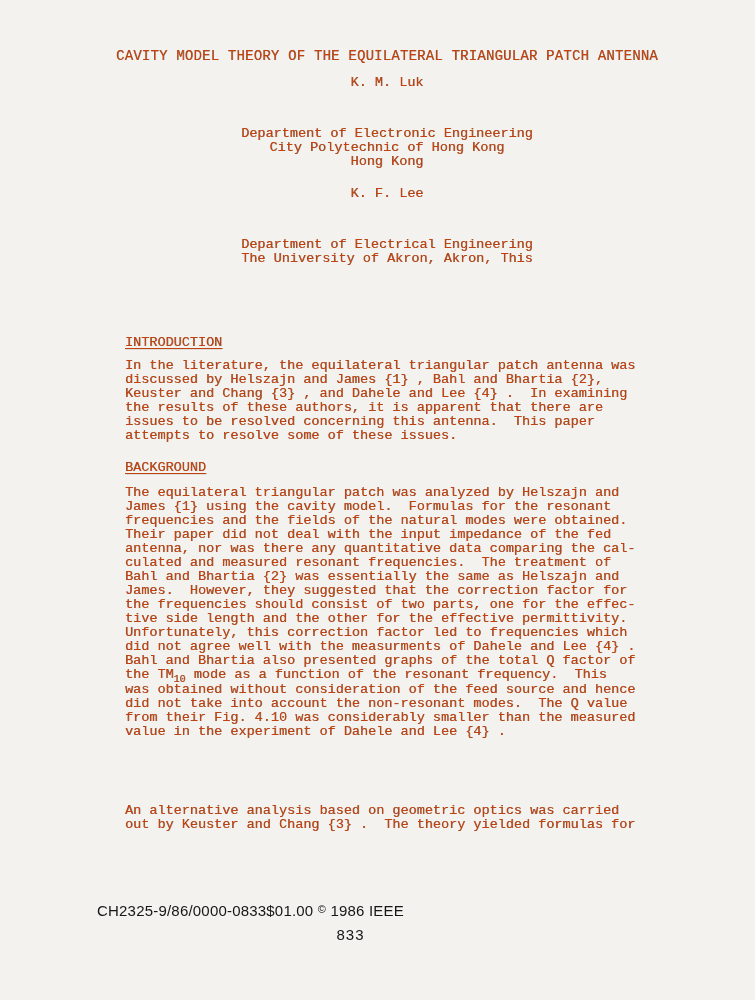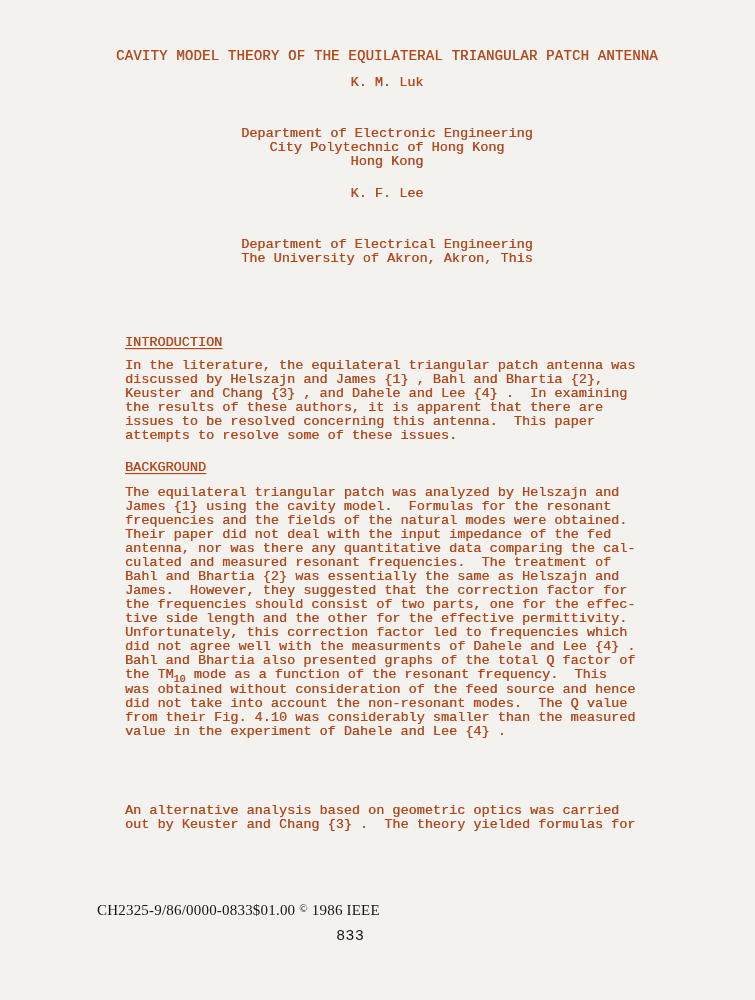--- a/index.html
+++ b/index.html
@@ -75,21 +75,21 @@
     font-size: 10px;
     line-height: 14px;
     position: relative;
     top: 4px;
     letter-spacing: 0;
   }
   .footer-copyright {
     position: absolute;
     top: 903px;
     left: 97px;
-    font-family: Liberation Serif, serif;
+    font-family: Liberation Sans, sans-serif;
     font-size: 15px;
     line-height: 15px;
     color: #161616;
     letter-spacing: 0.2px;
   }
   .copyright-symbol {
     font-size: 11px;
     position: relative;
     top: -3px;
   }

